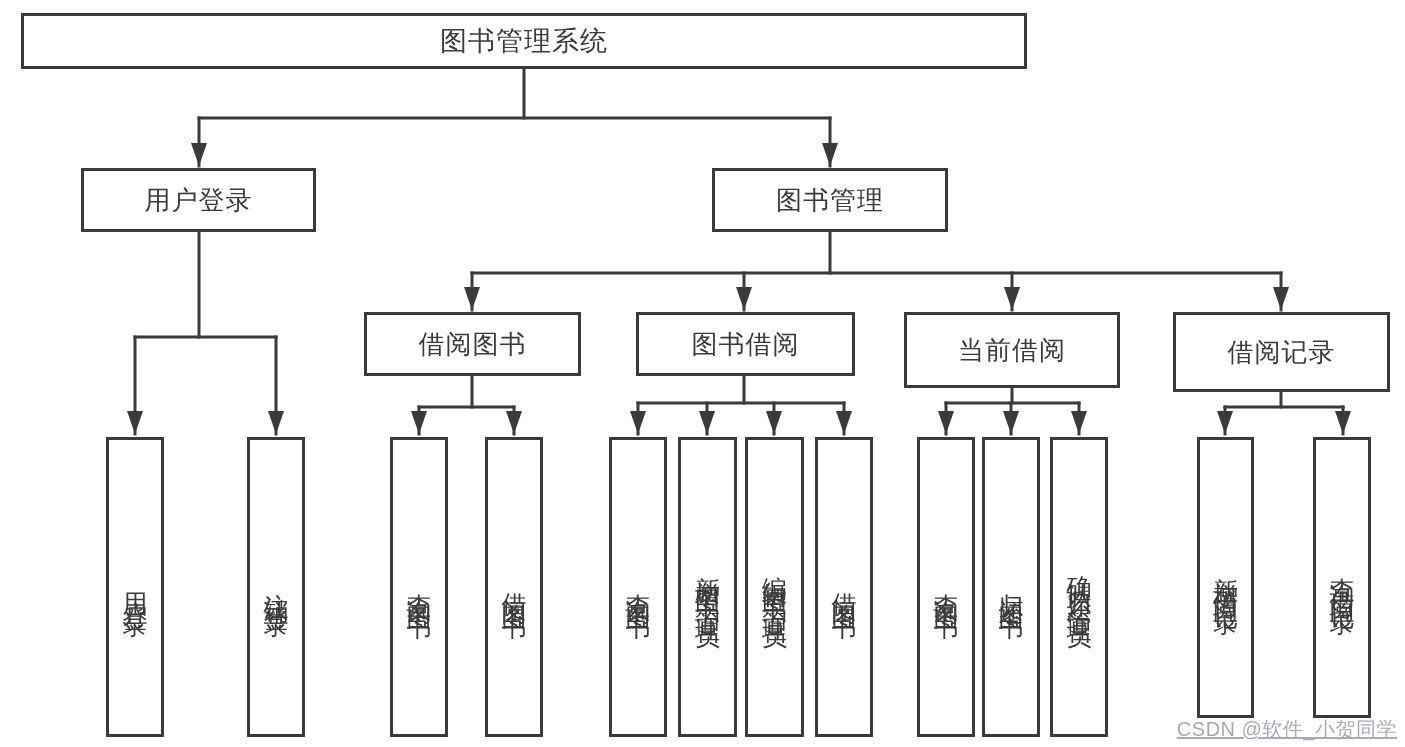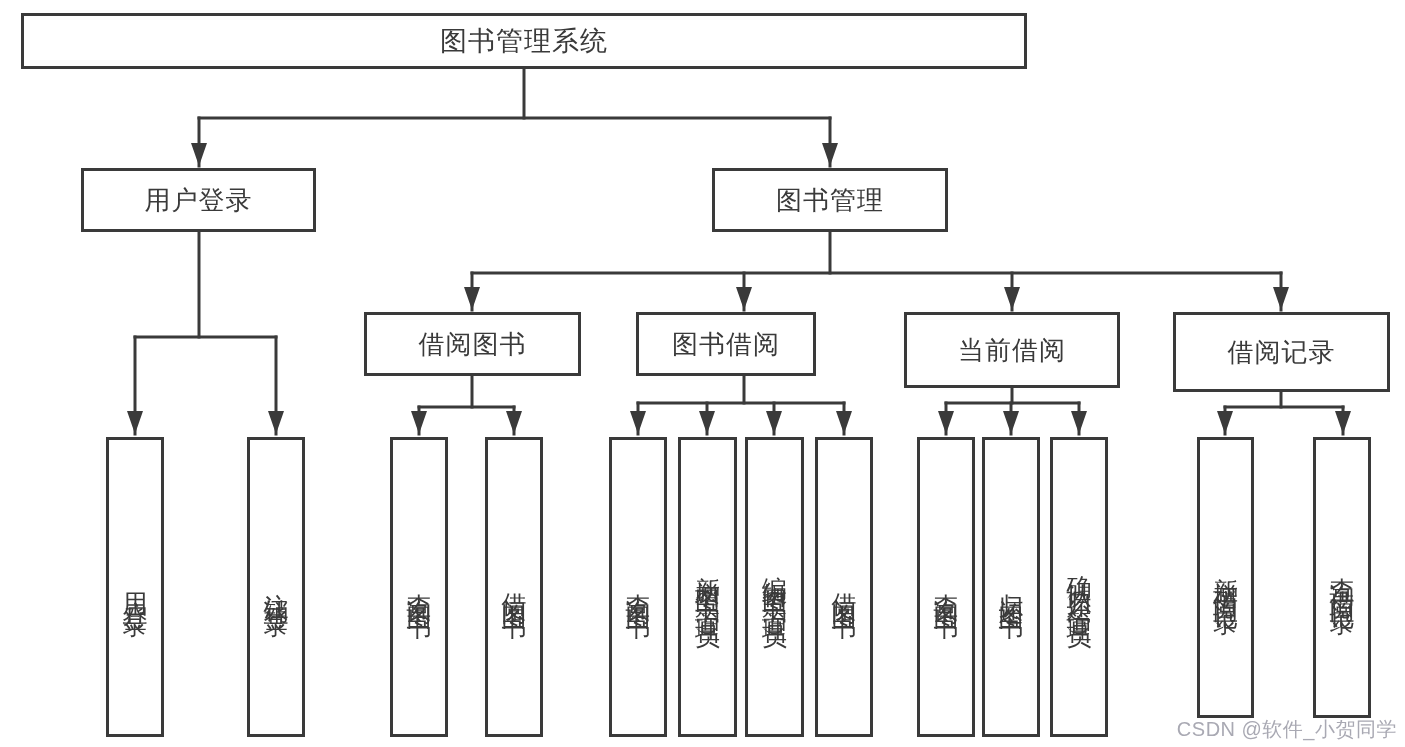--- a/index.html
+++ b/index.html
@@ -46,20 +46,21 @@
   }
   .watermark {
     position: absolute;
     z-index: 3;
     top: 716px;
     right: 8px;
     font-size: 20px;
     letter-spacing: 0.5px;
     color: #a9a9b3;
     white-space: nowrap;
+    text-decoration: underline;
   }
 </style>
 </head>
 <body>
 
 <div class="canvas">
 
   <svg class="connectors" viewBox="0 0 1405 747">
     <defs>
       <marker id="ah" markerUnits="userSpaceOnUse" markerWidth="28" markerHeight="18" refX="23" refY="9" orient="auto">
@@ -129,21 +130,21 @@
   <div class="box" style="left:81px;top:168px;width:235px;height:64px">
     <span class="hlabel">用户登录</span>
   </div>
   <div class="box" style="left:712px;top:168px;width:236px;height:64px">
     <span class="hlabel">图书管理</span>
   </div>
 
   <div class="box" style="left:364px;top:312px;width:217px;height:64px">
     <span class="hlabel">借阅图书</span>
   </div>
-  <div class="box" style="left:636px;top:312px;width:180px;height:64px">
+  <div class="box" style="left:636px;top:312px;width:219px;height:64px">
     <span class="hlabel">图书借阅</span>
   </div>
   <div class="box" style="left:904px;top:312px;width:216px;height:76px">
     <span class="hlabel">当前借阅</span>
   </div>
   <div class="box" style="left:1173px;top:312px;width:217px;height:80px">
     <span class="hlabel">借阅记录</span>
   </div>
 
   <div class="box" style="left:106px;top:437px;width:58px;height:300px">

